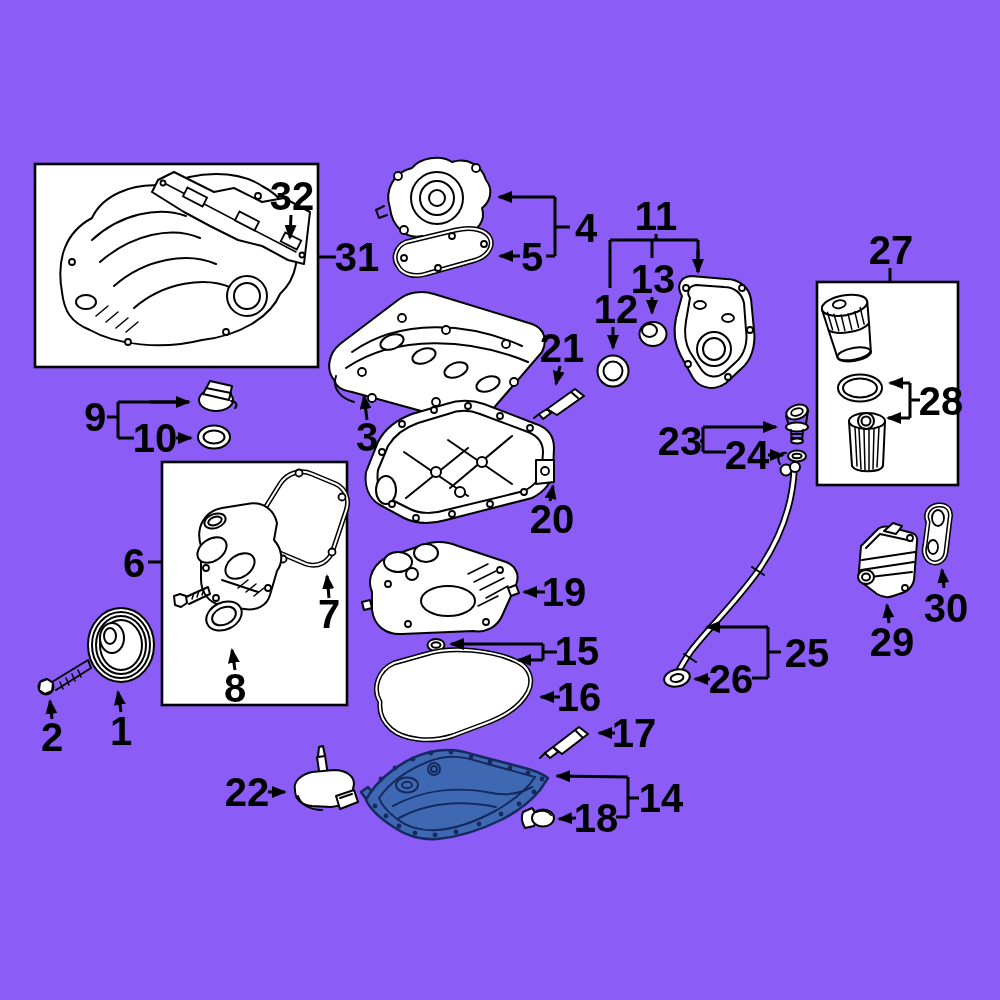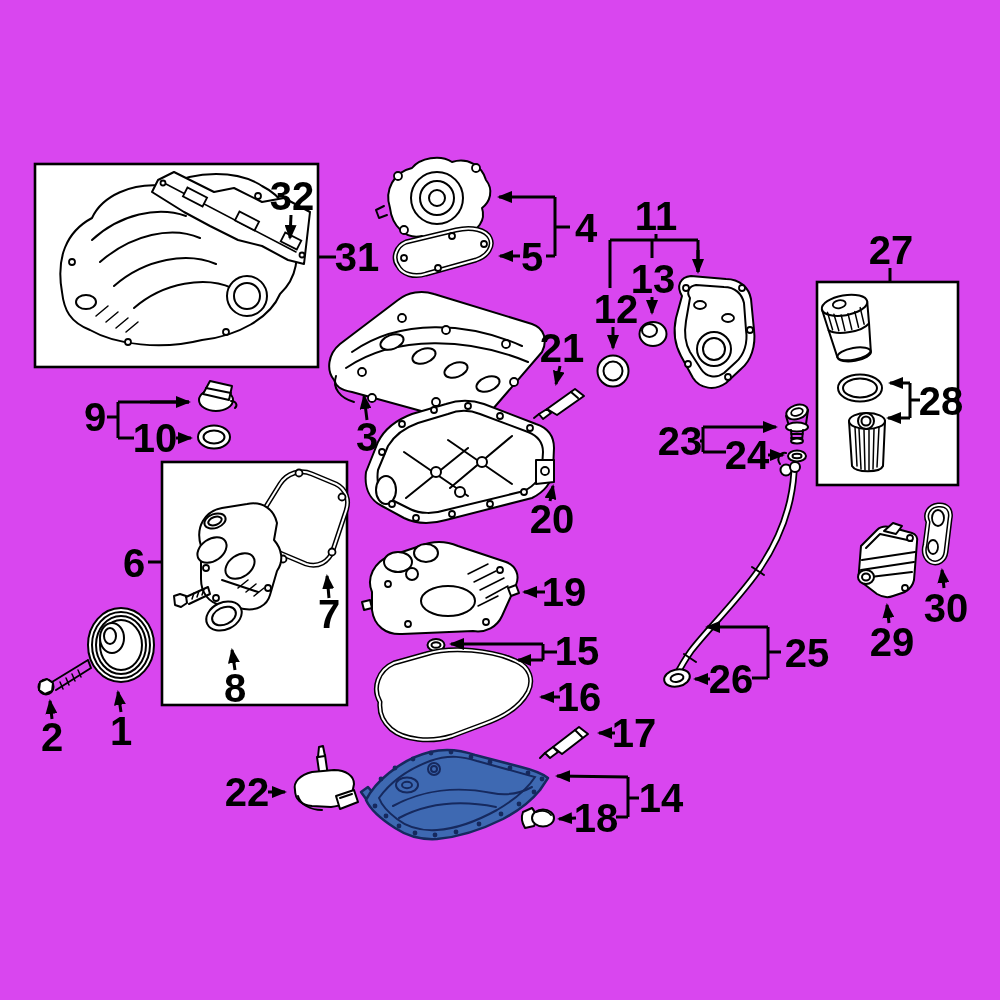--- a/index.html
+++ b/index.html
@@ -1,16 +1,16 @@
 <!DOCTYPE html>
 <html><head>
 <meta charset="utf-8">
 <style>
   html,body{margin:0;padding:0;background:#fff;}
-  .stage{position:relative;width:1000px;height:1000px;background:#d946ef;overflow:hidden;text-decoration:underline;}
+  .stage{position:relative;width:1000px;height:1000px;background:#8b5cf6;overflow:hidden;text-decoration:underline;}
   svg{display:block;}
   .ol{fill:#fff;stroke:#000;stroke-width:2;stroke-linejoin:round;}
   .ln{fill:none;stroke:#000;stroke-width:2;stroke-linecap:round;stroke-linejoin:round;}
   .th{fill:none;stroke:#000;stroke-width:1.5;stroke-linecap:round;}
   .hole{fill:#fff;stroke:#000;stroke-width:1.8;}
   .g5{fill:#fff;stroke:#000;stroke-width:5;stroke-linejoin:round;}
   .gw{fill:none;stroke:#fff;stroke-width:2;stroke-linejoin:round;}
   .box{fill:#fff;stroke:#000;stroke-width:2.6;}
   .ld{fill:none;stroke:#000;stroke-width:3;}
   .lbl{font-family:"Liberation Sans",sans-serif;font-size:40px;font-weight:700;fill:#000;text-anchor:middle;dominant-baseline:central;}

